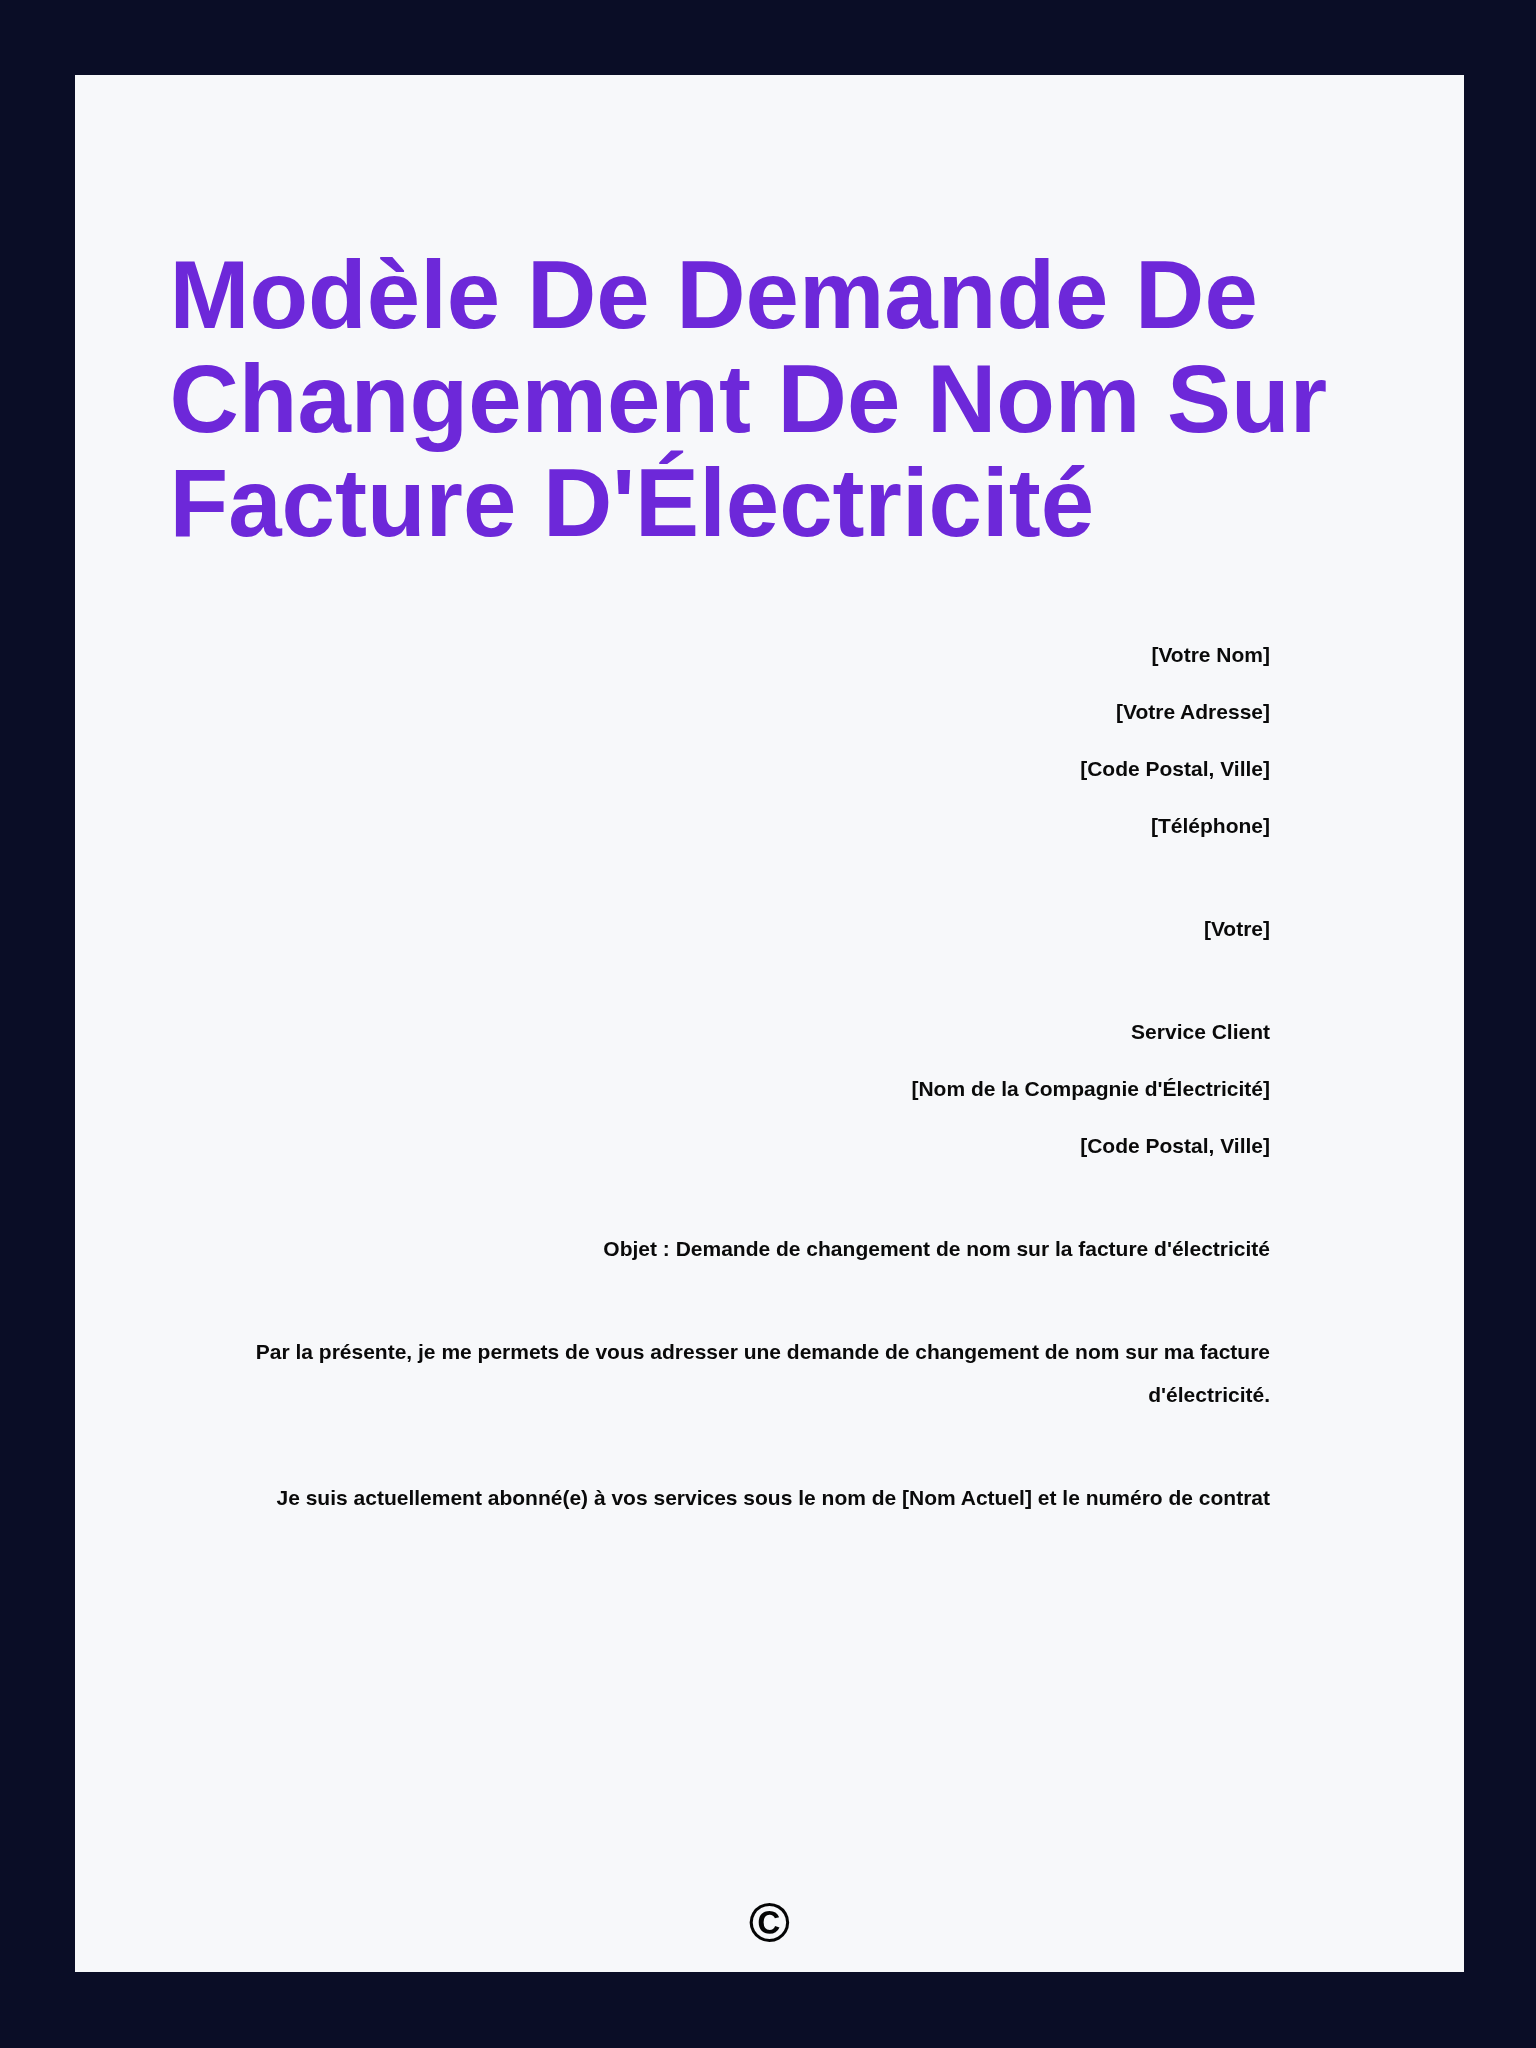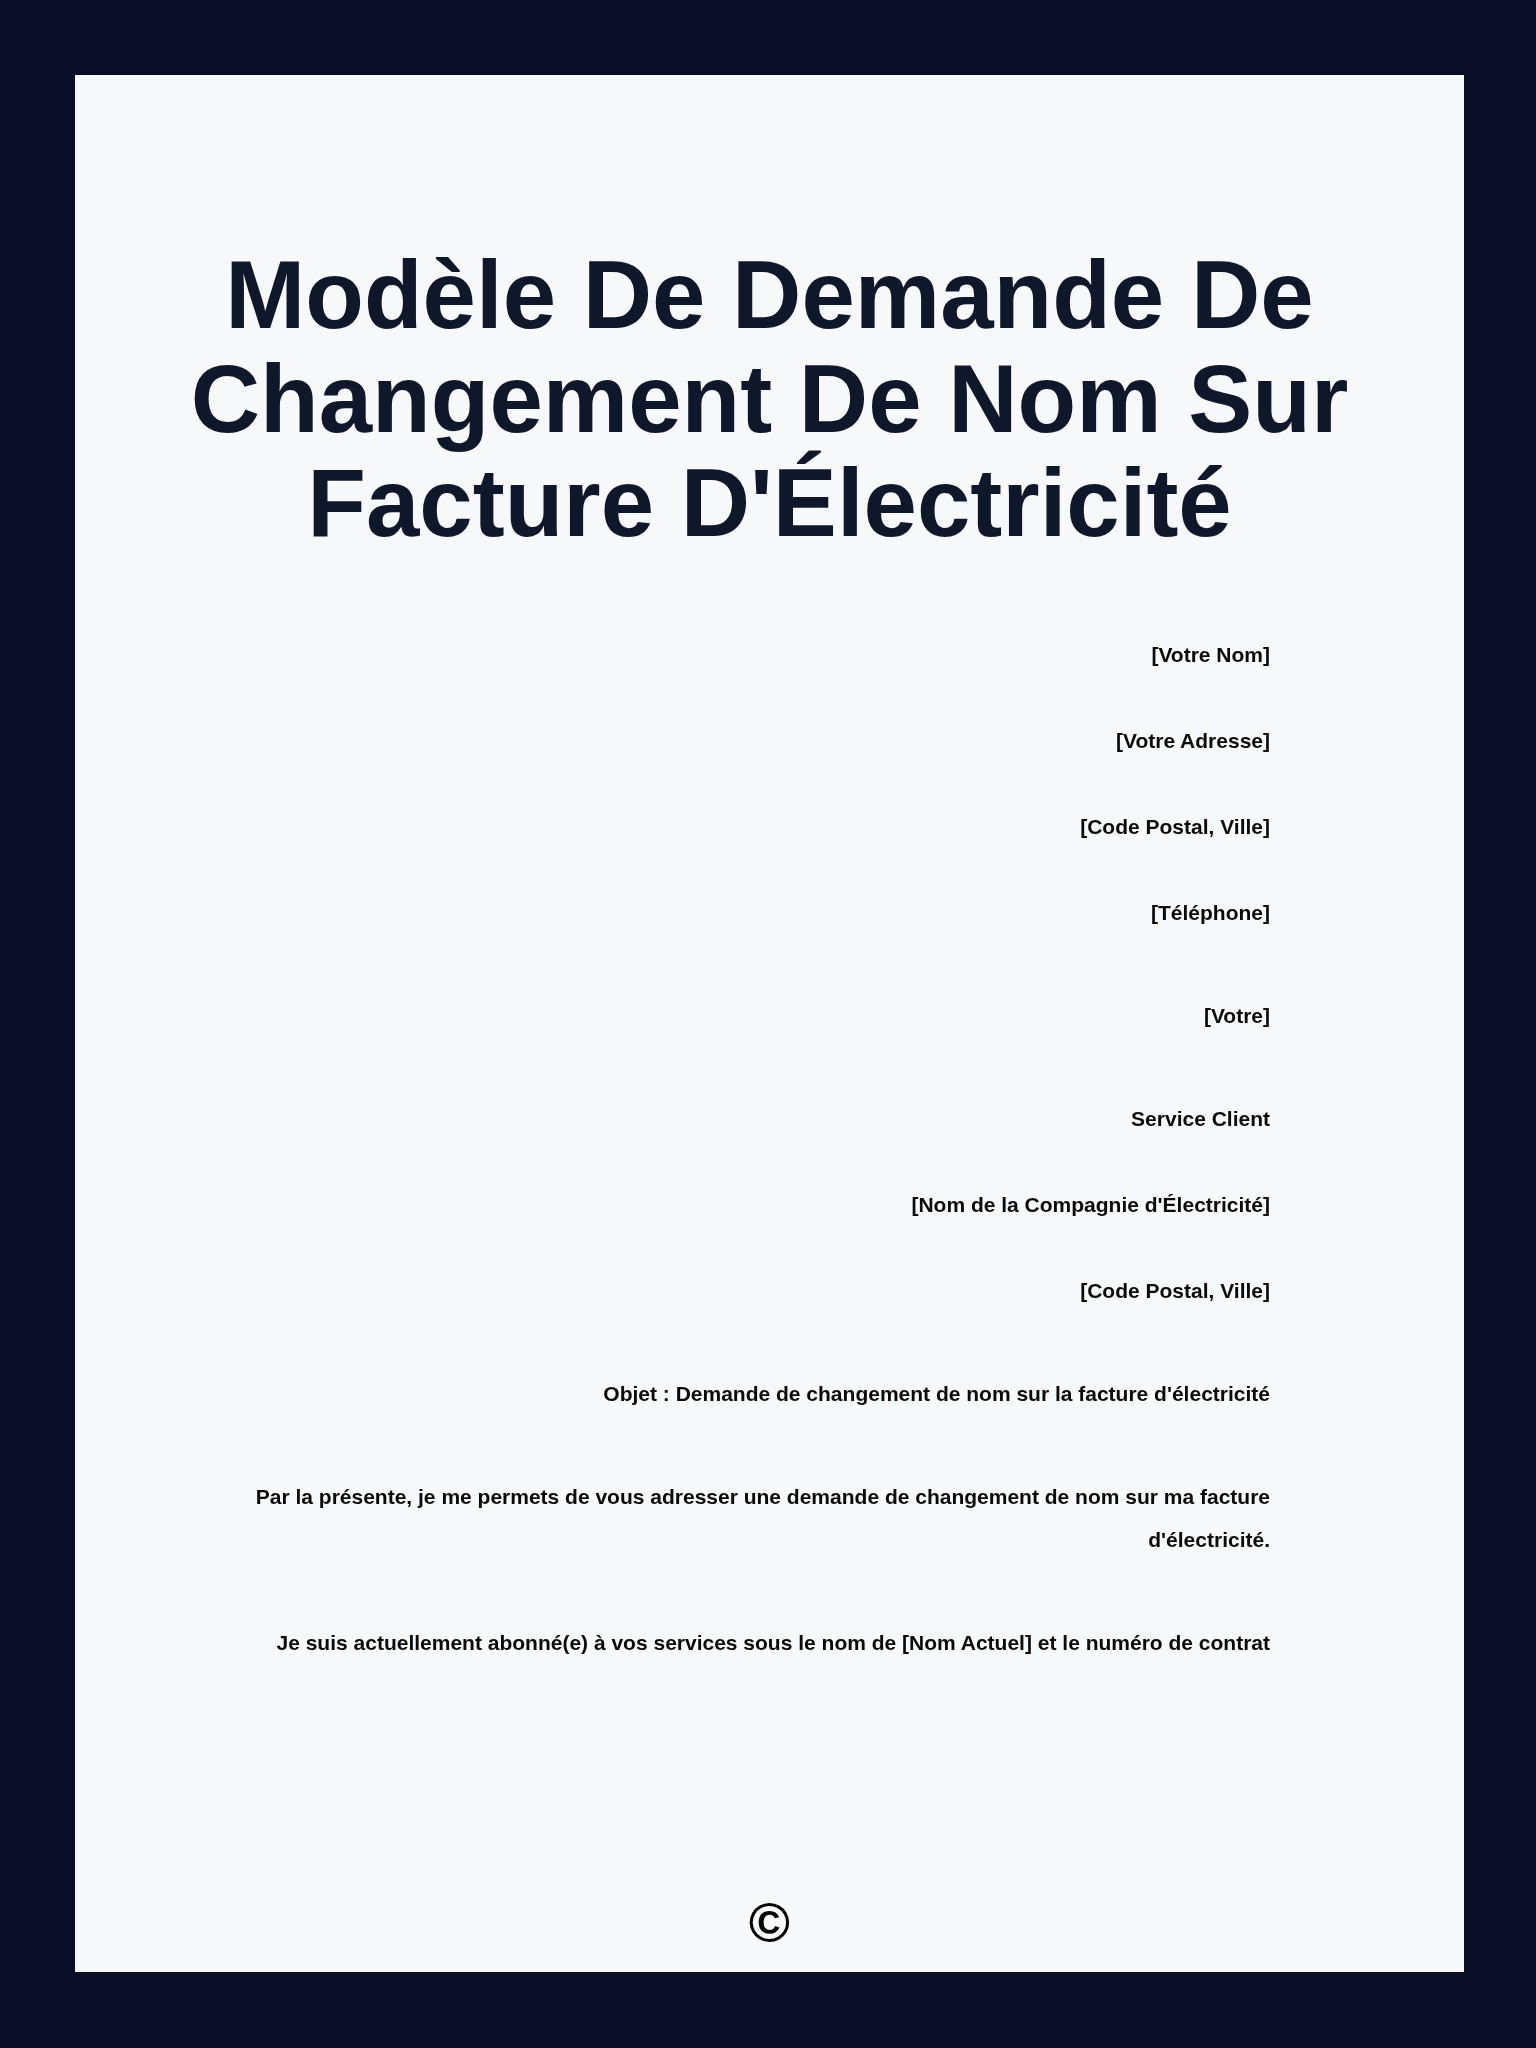--- a/index.html
+++ b/index.html
@@ -21,39 +21,38 @@
     width: 1389px;
     height: 1897px;
     background: #f7f8fa;
   }
   .doc-title {
     margin: 168px auto 0 auto;
     max-width: 1200px;
     font-size: 96px;
     line-height: 104px;
     font-weight: bold;
-    color: #0f172a;
-    text-align: center;
+    color: #6d28d9;
     letter-spacing: 0;
   }
   .letter-body {
     margin: 86px 0 0 175px;
     max-width: 1020px;
     font-size: 21px;
     line-height: 28px;
     font-weight: bold;
     color: #0a0a0a;
     text-align: right;
   }
   .letter-body p {
     margin: 0;
     padding: 0;
   }
   
-  .letter-body p.item { margin-top: 58px; }
+  .letter-body p.item { margin-top: 29px; }
   .letter-body p.section { margin-top: 75px; }
   .letter-body p.wrapline { margin-top: 15px; }
   .page-footer {
     position: absolute;
     left: 0;
     right: 0;
     top: 1820px;
     text-align: center;
   }
   .copyright {

